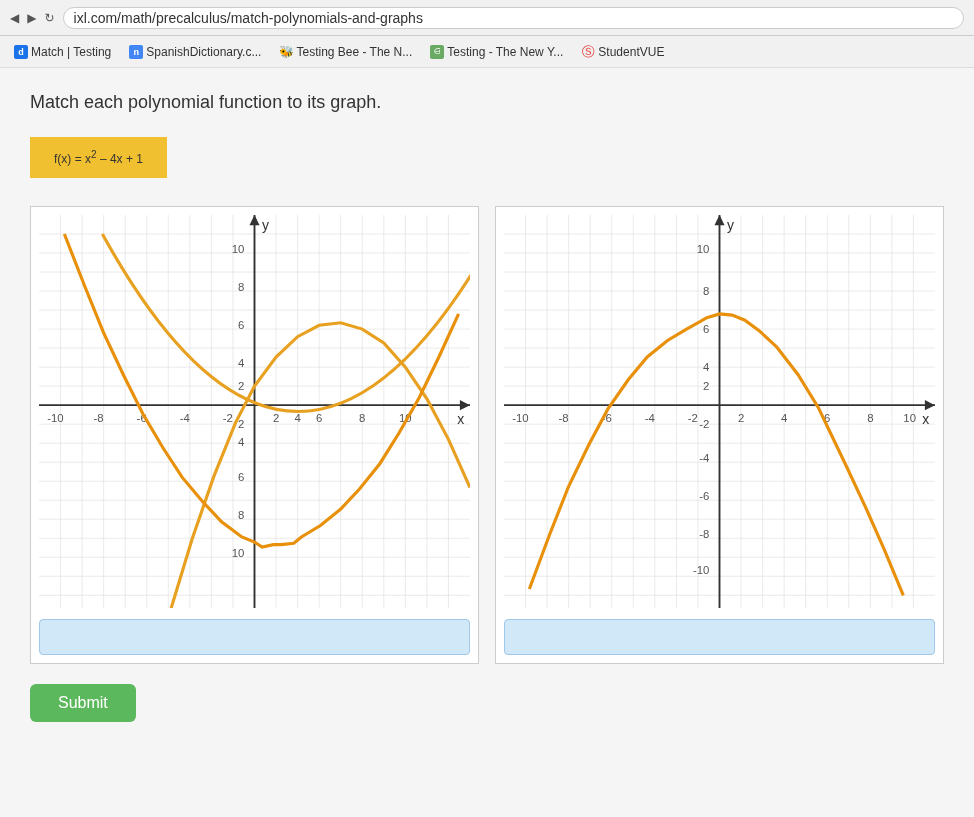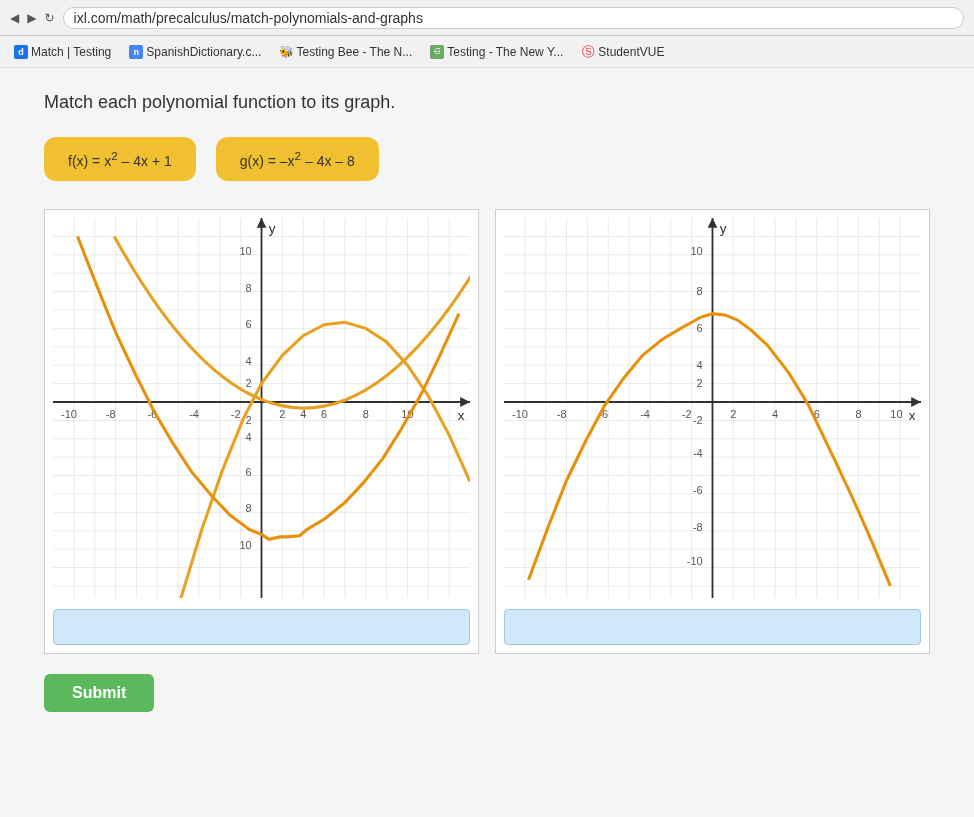--- a/index.html
+++ b/index.html
@@ -66,43 +66,43 @@
       font-size: 10px;
     }
     .bk-d { background: #1a73e8; color: white; border-radius: 2px; font-weight: bold; font-size: 9px; }
     .bk-i { background: #4285f4; color: white; border-radius: 2px; font-size: 9px; font-weight: bold; }
     .bk-bee { color: #f4b400; font-size: 12px; }
     .bk-wordle { background: #6aaa64; color: white; border-radius: 2px; font-size: 8px; }
 
     
     .main-content {
       background: #f5f5f5;
-      padding: 24px 44px;
+      padding: 24px 30px;
       min-height: 749px;
     }
 
     .page-title {
       font-size: 18px;
       font-weight: normal;
       color: #333;
       margin-bottom: 24px;
     }
 
     
     .function-boxes {
       display: flex;
       gap: 20px;
       margin-bottom: 28px;
       align-items: center;
     }
     .function-box {
       background: #f0c030;
-      border-radius: 12px;
+      border-radius: 0;
       padding: 12px 24px;
-      font-size: 14px;
+      font-size: 12px;
       font-weight: 500;
       color: #333;
       cursor: pointer;
     }
 
     
     .graphs-row {
       display: flex;
       gap: 16px;
     }
@@ -130,21 +130,21 @@
     }
 
     
     .submit-btn {
       background: #5cb85c;
       color: white;
       border: none;
       border-radius: 6px;
       padding: 10px 28px;
       font-size: 16px;
-      font-weight: bold;
+      font-weight: normal;
       cursor: pointer;
       margin-top: 20px;
     }
 
     svg text {
       font-family: Arial, sans-serif;
     }
   </style>
 </head>
 <body>
@@ -179,23 +179,20 @@
   </div>
 </div>
 
 <div class="main-content">
   <div class="page-title">Match each polynomial function to its graph.</div>
 
   
   <div class="function-boxes">
     <div class="function-box">
       <span>f(x) = x<sup>2</sup> – 4x + 1</span>
-    </div>
-    <div class="function-box">
-      <span>g(x) = –x<sup>2</sup> – 4x – 8</span>
     </div>
   </div>
 
   
   <div class="graphs-row">
 
     <div class="graph-container">
       <div class="graph-canvas">
         <svg width="100%" viewBox="0 0 340 310">
 

